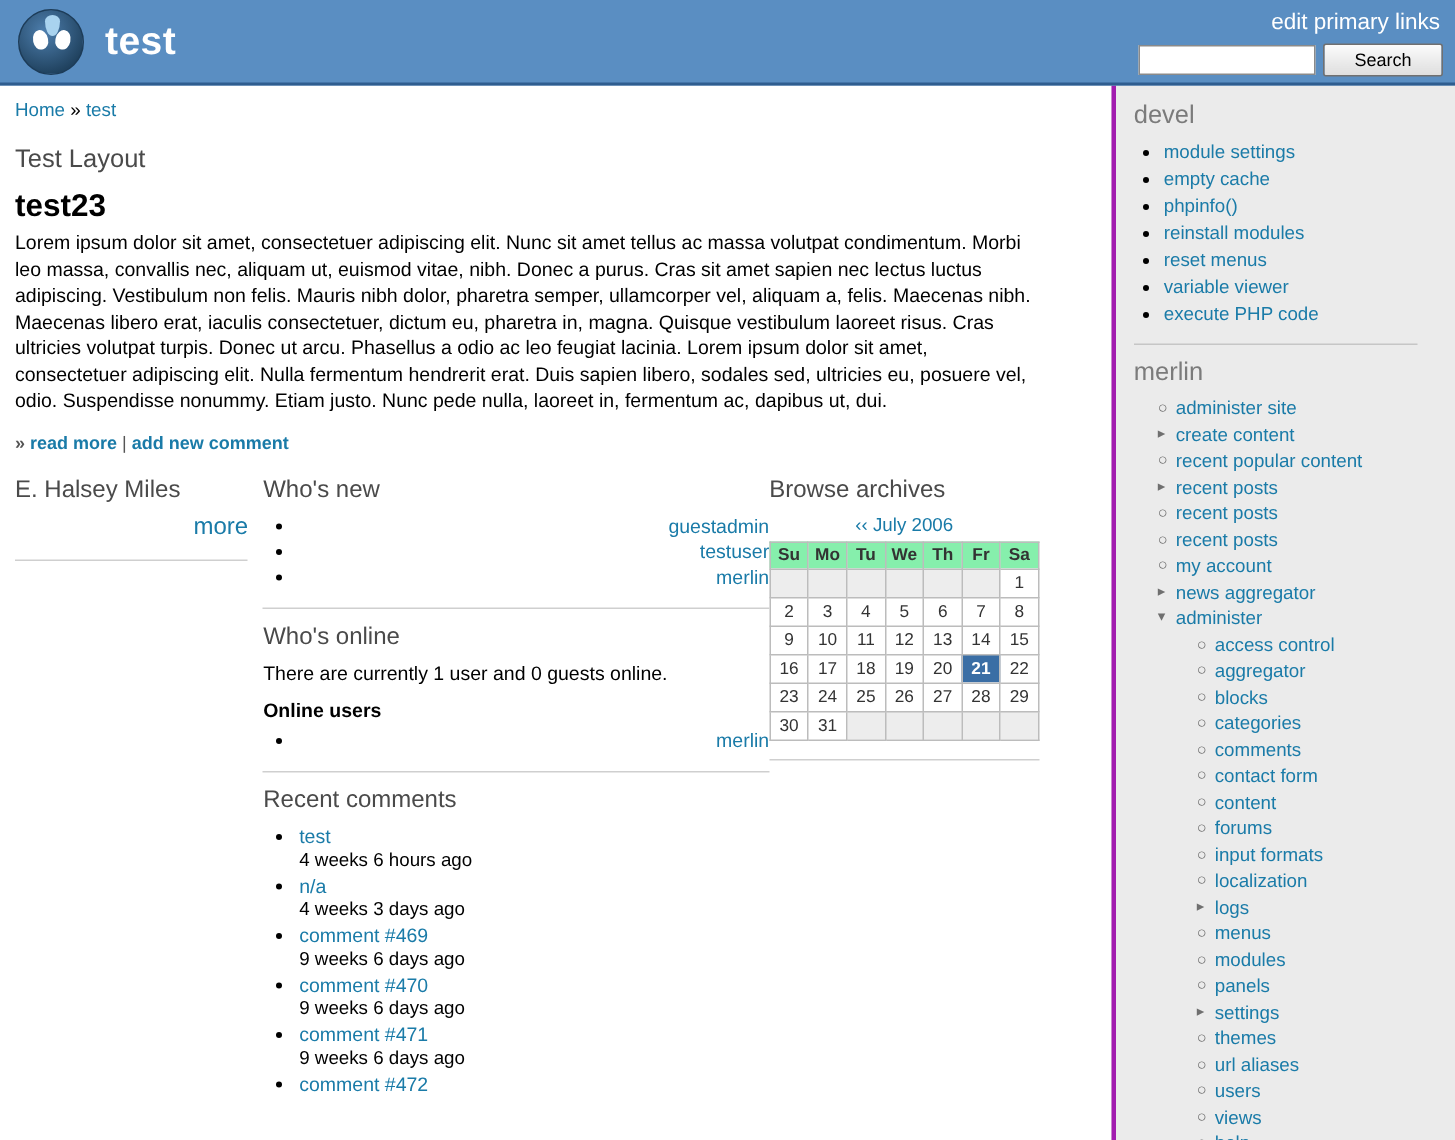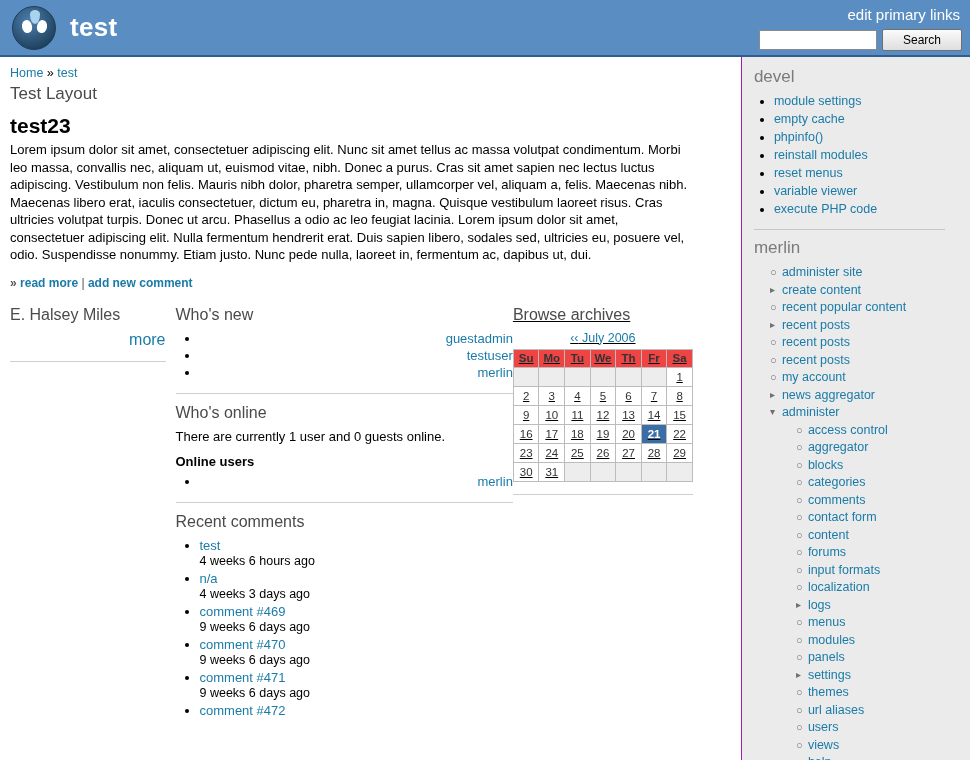--- a/index.html
+++ b/index.html
@@ -99,28 +99,28 @@
     height: 703px;
   }
   #main {
     width: 733px;
     padding: 9px 12px 0 10px;
     overflow: hidden;
   }
   #sidebar-right {
     width: 237px;
     background: #ebebeb;
-    border-left: 1px solid #a21caf;
+    border-left: 3px solid #a21caf;
     padding: 8px 25px 0 12px;
     overflow: hidden;
     margin-left: 36px;
   }
 
   
-  #breadcrumb { font-size: 12.5px; margin-bottom: 4px; }
+  #breadcrumb { font-size: 12.5px; margin-bottom: 16px; }
   #breadcrumb .sep { color: #000; }
   #page-title {
     font-size: 17px;
     color: #4a4a4a;
     font-weight: normal;
     margin: 0 0 10px 0;
   }
   #node-title {
     font-size: 21px;
     font-weight: bold;
@@ -147,21 +147,21 @@
   #node-links .raq { color: #555; font-weight: bold; }
   #node-links .divider { color: #555; font-weight: normal; }
 
   
   #bottom {
     display: flex;
     gap: 0px;
   }
   #col-left { width: 175px; padding-right: 10px; }
   #col-mid { width: 358px; }
-  #col-right { width: 190px; text-decoration: underline; }
+  #col-right { width: 190px; }
 
   .block-title {
     font-size: 16px;
     color: #4a4a4a;
     font-weight: normal;
     margin: 0 0 7px 0;
   }
   .hr {
     border-top: 1px solid #cfcfcf;
     margin: 12px 0 10px 0;
@@ -193,21 +193,21 @@
     margin-bottom: 4px;
   }
   #calendar-nav .prev { color: #1a7ba8; }
   table.calendar {
     border-collapse: collapse;
     width: 180px;
     font-size: 11.5px;
   }
   table.calendar th {
     border: 1px solid #bcbcbc;
-    background: #ef4444;
+    background: #86efac;
     font-weight: bold;
     width: 26px;
     height: 18px;
     text-align: center;
     color: #333;
   }
   table.calendar td {
     border: 1px solid #bcbcbc;
     background: #ffffff;
     width: 26px;

